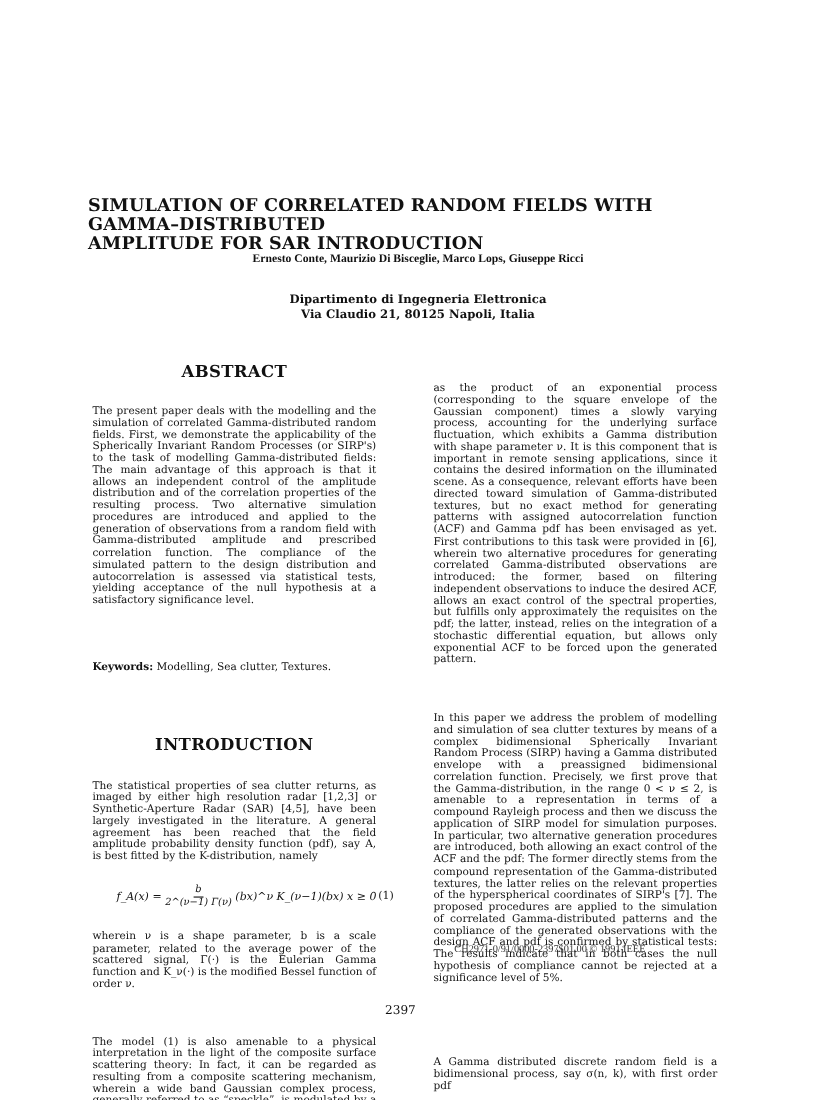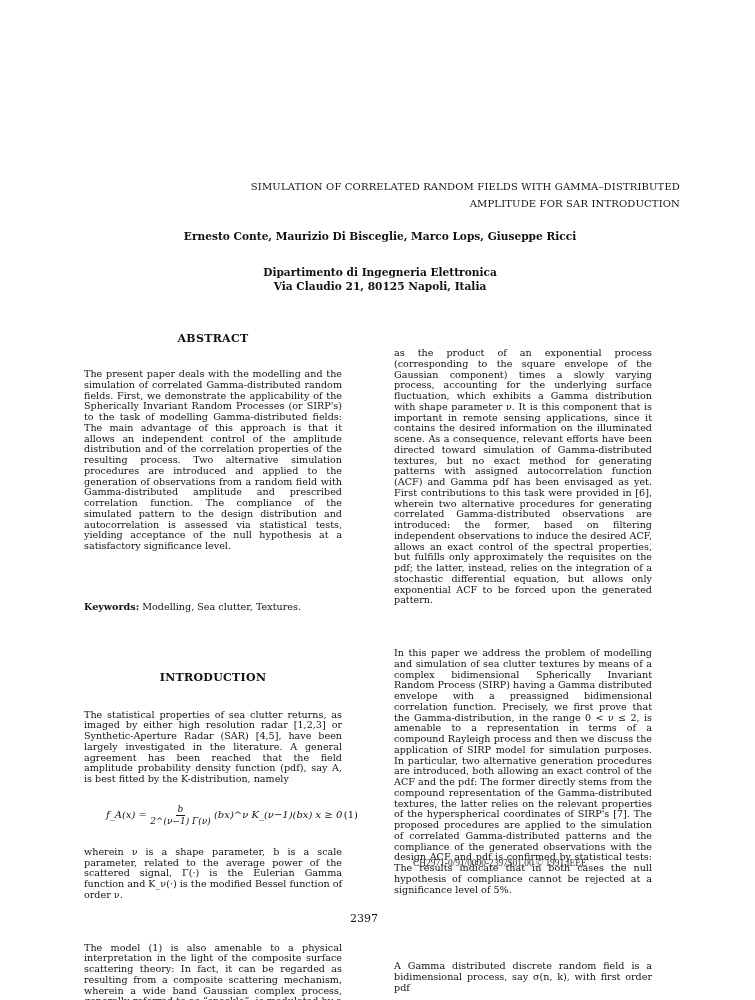--- a/index.html
+++ b/index.html
@@ -3,39 +3,39 @@
 <meta charset="utf-8">
 <style>
   html, body { margin: 0; padding: 0; background: #ffffff; }
   body {
     width: 755px; height: 1000px; position: relative; overflow: hidden;
     font-family: "DejaVu Serif", "Liberation Serif", serif;
     color: #111111;
   }
   .title {
     position: absolute; left: 80px; width: 600px; top: 178px;
-    text-align: right; font-weight: normal; font-size: 10px;
+    text-align: left; font-weight: bold; font-size: 16px;
     letter-spacing: 0.15px; line-height: 17px;
   }
   .authors {
     position: absolute; left: 80px; width: 600px; top: 230px;
-    text-align: center; font-weight: bold; font-size: 10.6px;
+    text-align: center; font-weight: bold; font-size: 10.6px; font-family: Liberation Serif, serif;
   }
   .affil {
     position: absolute; left: 80px; width: 600px; top: 265px;
     text-align: center; font-weight: bold; font-size: 10.6px; line-height: 14px;
   }
   .col {
     position: absolute; width: 290px; font-size: 9.6px; line-height: 10.75px;
     text-align: justify;
   }
   .col-left { left: 68px; top: 332px; }
   .col-right { left: 378px; top: 332px; }
   .heading {
-    text-align: center; font-weight: bold; font-size: 11px; letter-spacing: 0.3px;
+    text-align: center; font-weight: bold; font-size: 15px; letter-spacing: 0.3px;
     margin: 0; line-height: 13px;
   }
   p { margin: 16px; text-indent: 0; }
   .gap-s { height: 8px; }
   .gap-m { height: 13px; }
   .gap-l { height: 37px; }
   .kw-label { font-weight: bold; }
   .eq {
     display: flex; align-items: center; justify-content: space-between;
     font-style: italic; font-size: 10px; height: 30px;

